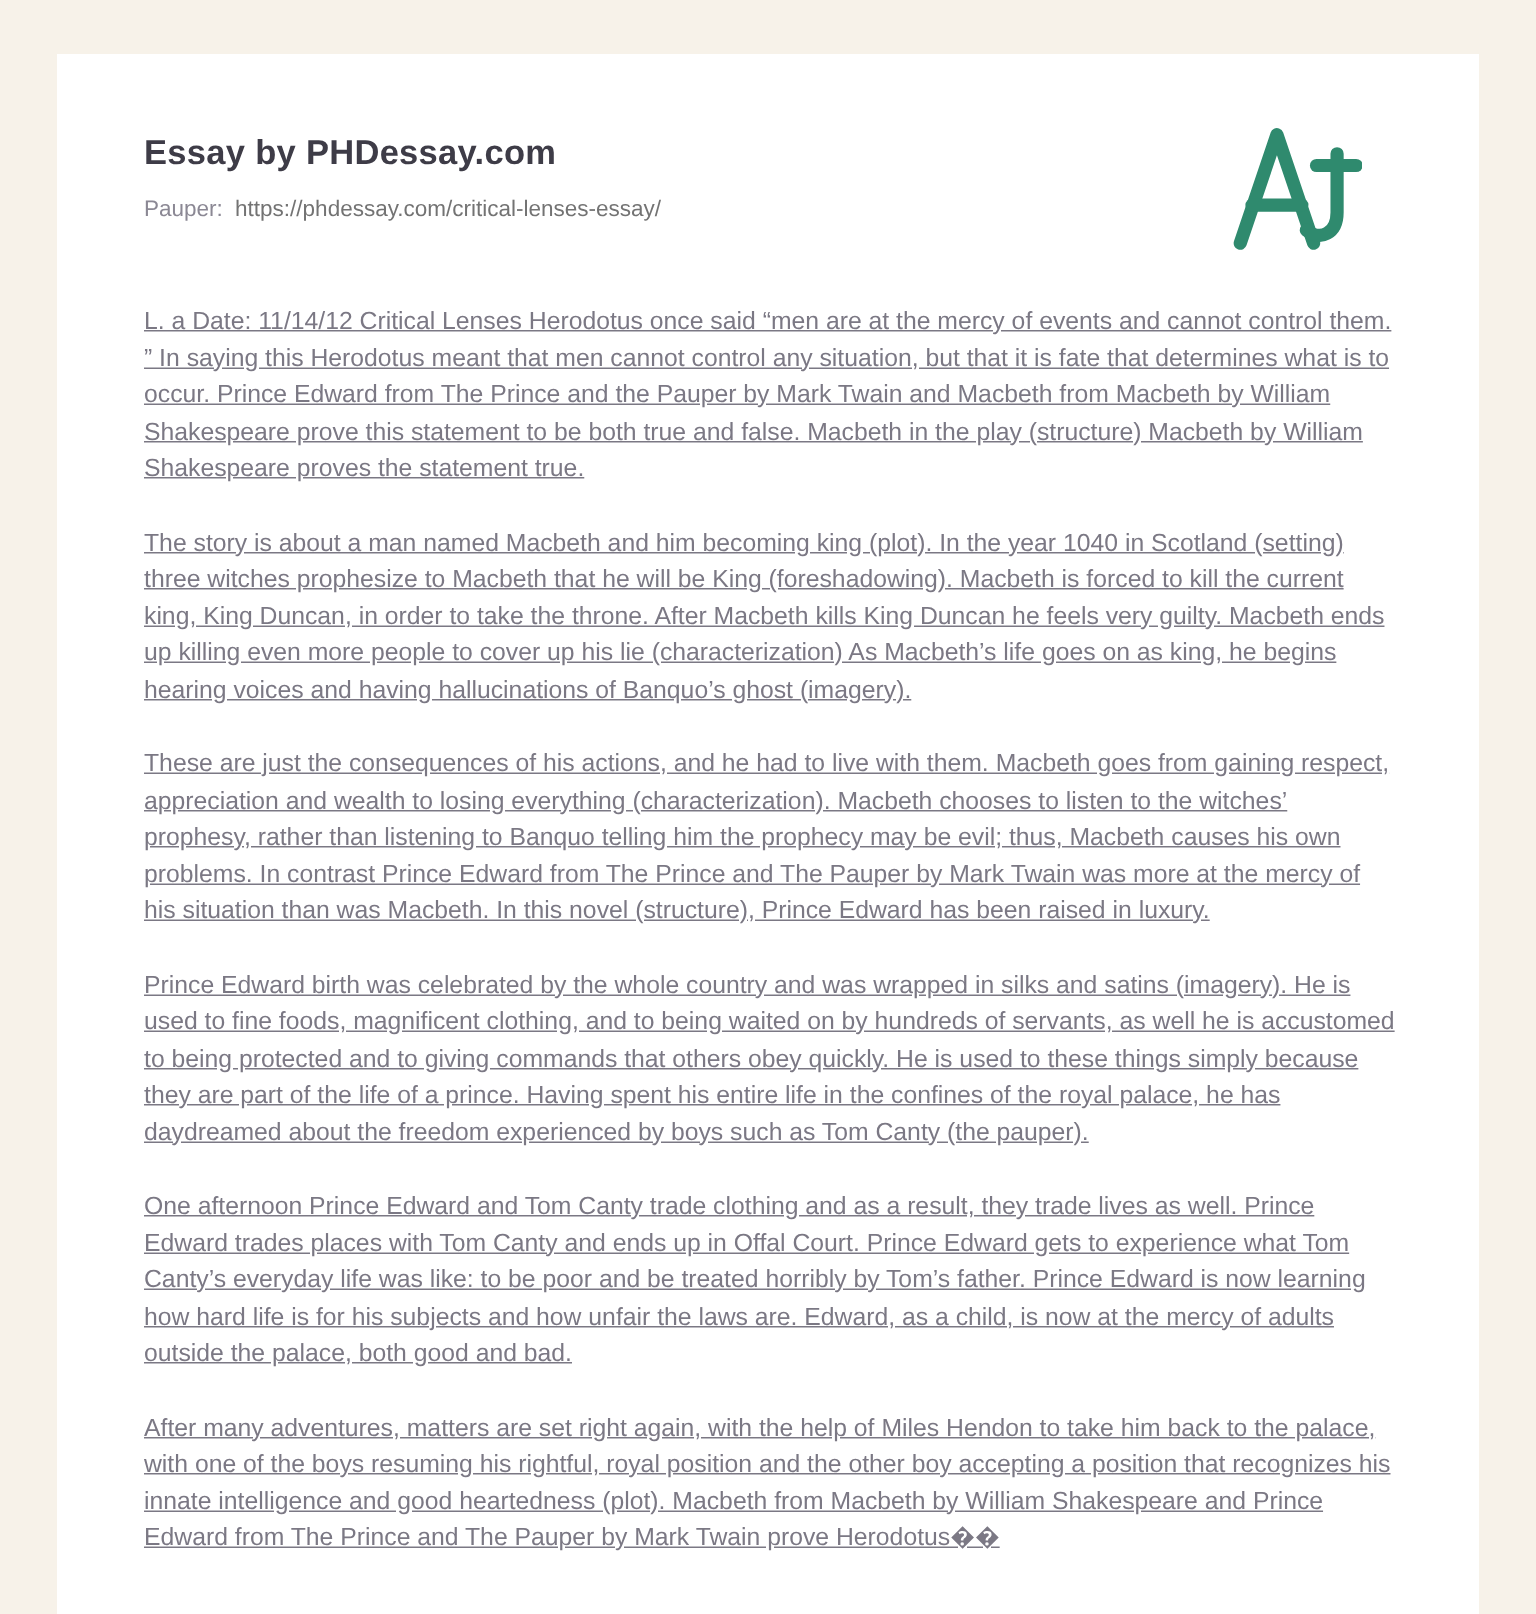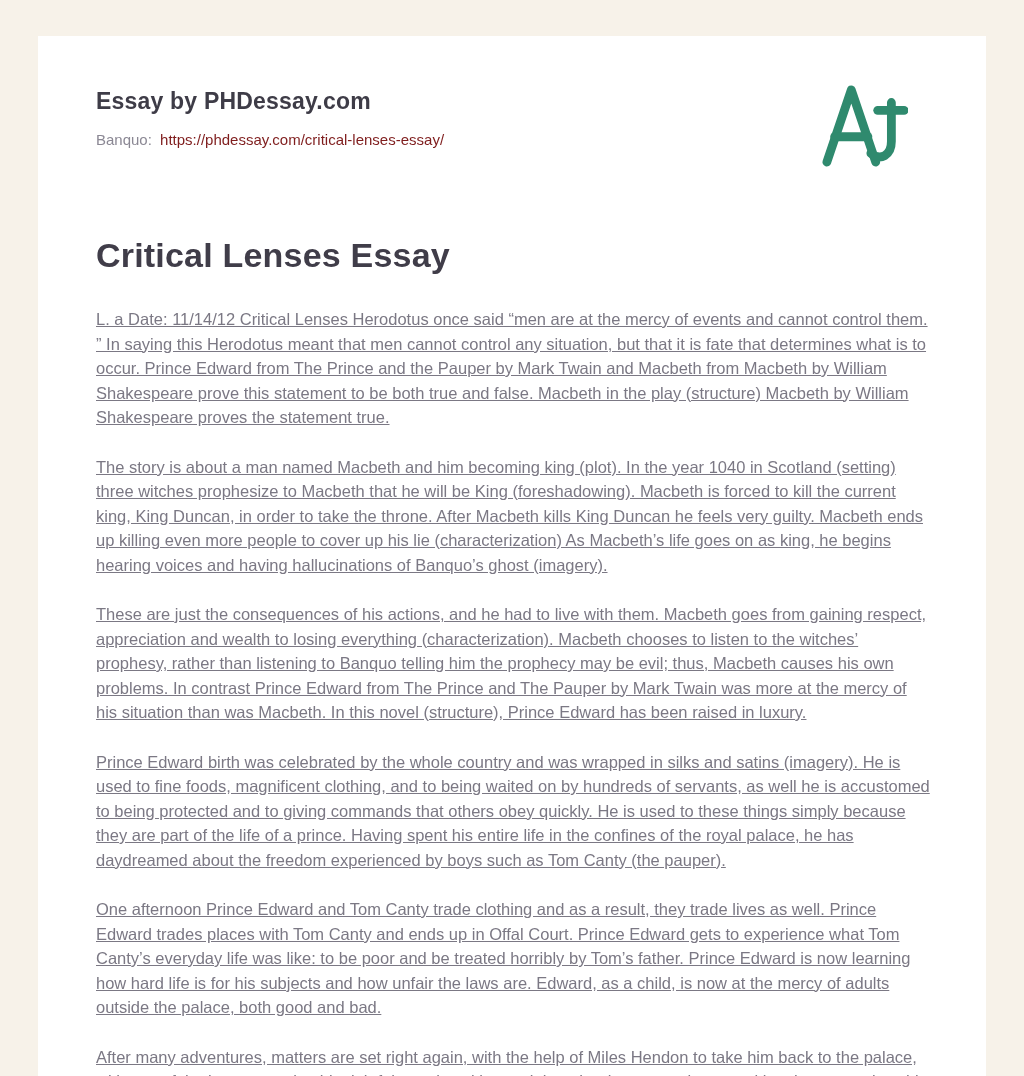--- a/index.html
+++ b/index.html
@@ -33,21 +33,21 @@
     color: #3e3c47;
     letter-spacing: 0.2px;
     padding-top: 2px;
   }
   .source-line {
     margin-top: 16px;
     font-size: 15px;
     color: #8b8894;
   }
   .source-line a {
-    color: #7f1d1d;
+    color: #737373;
     text-decoration: none;
     margin-left: 4px;
   }
   .logo {
     width: 88px;
     height: 90px;
     margin-right: 22px;
     margin-top: -6px;
   }
   .logo svg { width: 100%; height: 100%; }
@@ -73,38 +73,37 @@
 </head>
 <body>
 
 <div class="page">
   <div class="card">
 
     <div class="header">
       <div class="header-left">
         <h2 class="byline">Essay by PHDessay.com</h2>
         <p class="source-line">
-          <span>Banquo:</span>
+          <span>Pauper:</span>
           <a href="#">https://phdessay.com/critical-lenses-essay/</a>
         </p>
       </div>
 
       <div class="logo">
         <svg viewBox="0 0 90 90" fill="none" xmlns="http://www.w3.org/2000/svg">
           <g stroke="#2f8a6e" stroke-width="9" stroke-linecap="round" stroke-linejoin="round">
             <path d="M7 83 L32 9 L57 83"></path>
             <path d="M15 57 L49 57"></path>
             <path d="M73 22 L73 62 C73 76 62 82 52 74"></path>
             <path d="M59 30 L86 30"></path>
           </g>
         </svg>
       </div>
     </div>
 
-    <h1 class="essay-title">Critical Lenses Essay</h1>
 
     <div class="essay-body">
         <p>L. a Date: 11/14/12 Critical Lenses Herodotus once said “men are at the mercy of events and cannot control them. ” In saying this Herodotus meant that men cannot control any situation, but that it is fate that determines what is to occur. Prince Edward from The Prince and the Pauper by Mark Twain and Macbeth from Macbeth by William Shakespeare prove this statement to be both true and false. Macbeth in the play (structure) Macbeth by William Shakespeare proves the statement true.</p>
         <p>The story is about a man named Macbeth and him becoming king (plot). In the year 1040 in Scotland (setting) three witches prophesize to Macbeth that he will be King (foreshadowing). Macbeth is forced to kill the current king, King Duncan, in order to take the throne. After Macbeth kills King Duncan he feels very guilty. Macbeth ends up killing even more people to cover up his lie (characterization) As Macbeth’s life goes on as king, he begins hearing voices and having hallucinations of Banquo’s ghost (imagery).</p>
         <p>These are just the consequences of his actions, and he had to live with them. Macbeth goes from gaining respect, appreciation and wealth to losing everything (characterization). Macbeth chooses to listen to the witches’ prophesy, rather than listening to Banquo telling him the prophecy may be evil; thus, Macbeth causes his own problems. In contrast Prince Edward from The Prince and The Pauper by Mark Twain was more at the mercy of his situation than was Macbeth. In this novel (structure), Prince Edward has been raised in luxury.</p>
         <p>Prince Edward birth was celebrated by the whole country and was wrapped in silks and satins (imagery). He is used to fine foods, magnificent clothing, and to being waited on by hundreds of servants, as well he is accustomed to being protected and to giving commands that others obey quickly. He is used to these things simply because they are part of the life of a prince. Having spent his entire life in the confines of the royal palace, he has daydreamed about the freedom experienced by boys such as Tom Canty (the pauper).</p>
         <p>One afternoon Prince Edward and Tom Canty trade clothing and as a result, they trade lives as well. Prince Edward trades places with Tom Canty and ends up in Offal Court. Prince Edward gets to experience what Tom Canty’s everyday life was like: to be poor and be treated horribly by Tom’s father. Prince Edward is now learning how hard life is for his subjects and how unfair the laws are. Edward, as a child, is now at the mercy of adults outside the palace, both good and bad.</p>
         <p>After many adventures, matters are set right again, with the help of Miles Hendon to take him back to the palace, with one of the boys resuming his rightful, royal position and the other boy accepting a position that recognizes his innate intelligence and good heartedness (plot). Macbeth from Macbeth by William Shakespeare and Prince Edward from The Prince and The Pauper by Mark Twain prove Herodotus��</p>
       </div>
 

